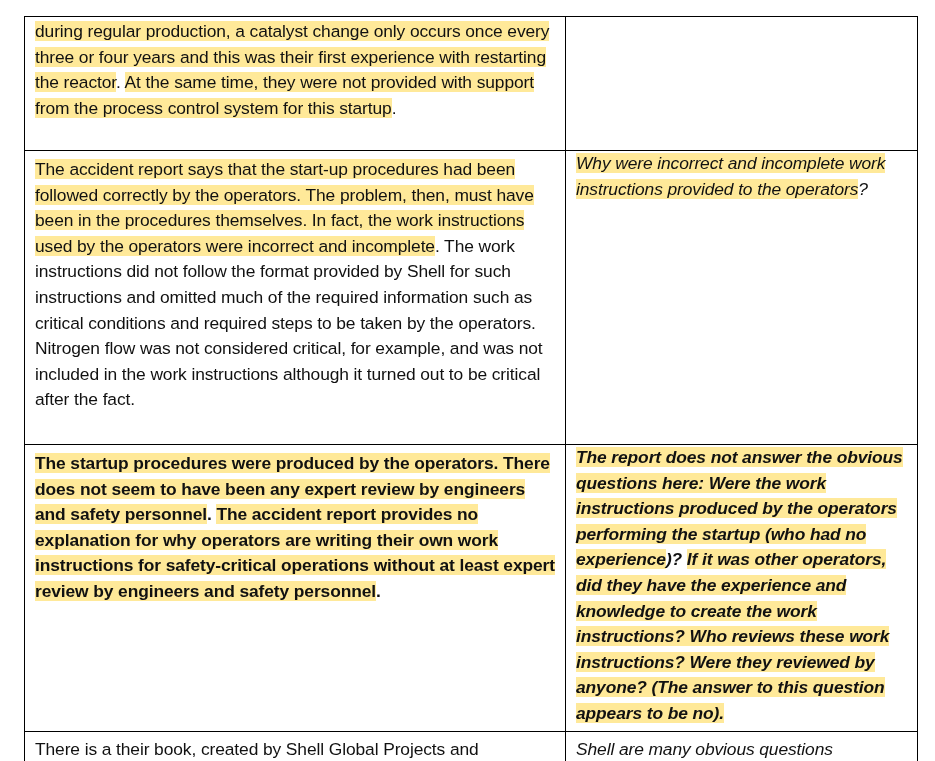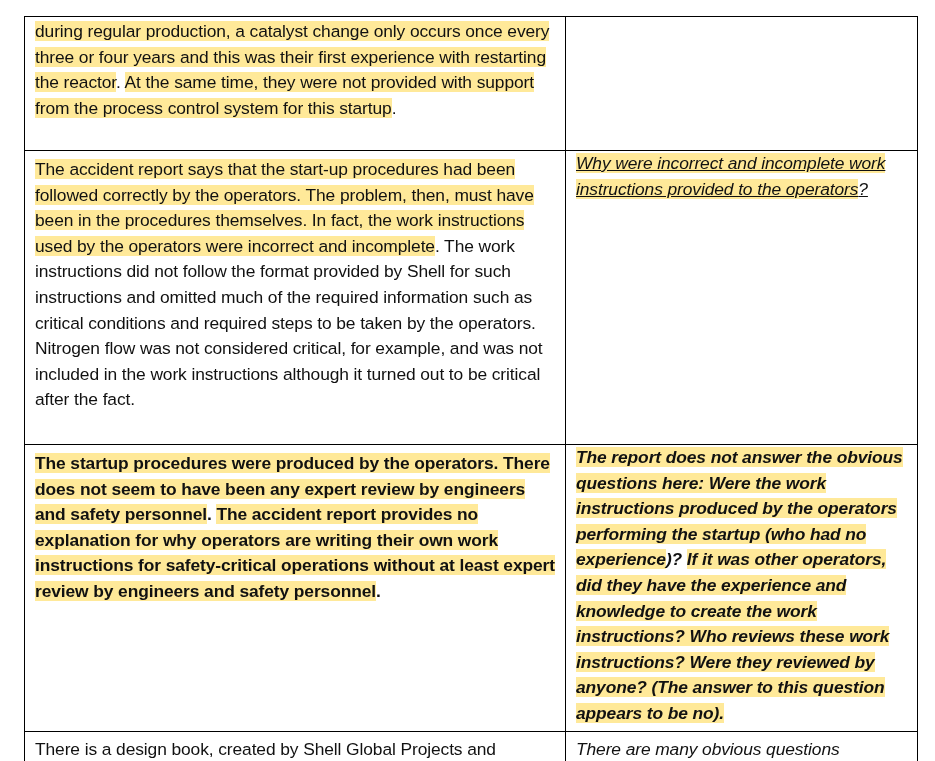--- a/index.html
+++ b/index.html
@@ -11,21 +11,21 @@
   .col-right { width:351px; }
   .cell-text { font-size:17.4px; line-height:25.6px; letter-spacing:-0.1px; }
   .left-cell .cell-text { padding:2px 10px 2px 10px; }
   .right-cell .cell-text { padding:0px 8px 2px 10px; font-style:italic; }
   .hl { background:#FFE999; }
   .row1 td { height:133px; }
   .row2 td { height:293px; }
   .row3 td { height:286px;font-weight:bold; }
   .row4 td { height:60px; }
   .row2 .left-cell .cell-text { padding-top:6px; }
-  .row2 .right-cell .cell-text { padding-top:0px;text-decoration:underline; }
+  .row2 .right-cell .cell-text { padding-top:0px; }
   .row3 .left-cell .cell-text { padding-top:6px; }
   .row3 .right-cell .cell-text { padding-top:0px; }
   .row4 .left-cell .cell-text { padding-top:5px; }
   .row4 .right-cell .cell-text { padding-top:5px; }
 </style>
 </head>
 <body>
 
 <table class="doc-table">
   <tbody id="table-body">
@@ -48,20 +48,20 @@
     <tr class="row3">
       <td class="col-left left-cell">
           <div class="cell-text"><span class="hl" style="background: rgb(255, 233, 153);">The startup procedures were produced by the operators. There does not seem to have been any expert review by engineers and safety personnel</span><span>. </span><span class="hl" style="background: rgb(255, 233, 153);">The accident report provides no explanation for why operators are writing their own work instructions for safety-critical operations without at least expert review by engineers and safety personnel</span><span>.</span></div>
         </td>
       <td class="col-right right-cell">
           <div class="cell-text"><span class="hl" style="background: rgb(255, 233, 153);">The report does not answer the obvious questions here: Were the work instructions produced by the operators performing the startup (who had no experience</span><span>)? </span><span class="hl" style="background: rgb(255, 233, 153);">If it was other operators, did they have the experience and knowledge to create the work instructions? Who reviews these work instructions? Were they reviewed by anyone? (The answer to this question appears to be no).</span></div>
         </td>
     </tr>
     <tr class="row4">
       <td class="col-left left-cell">
-          <div class="cell-text"><span>There is a design book, created by Shell Global Projects and</span></div>
+          <div class="cell-text"><span>There is a their book, created by Shell Global Projects and</span></div>
         </td>
       <td class="col-right right-cell">
-          <div class="cell-text"><span>There are many obvious questions</span></div>
+          <div class="cell-text"><span>Shell are many obvious questions</span></div>
         </td>
     </tr>
   </tbody>
 </table>
 
 </body></html>

